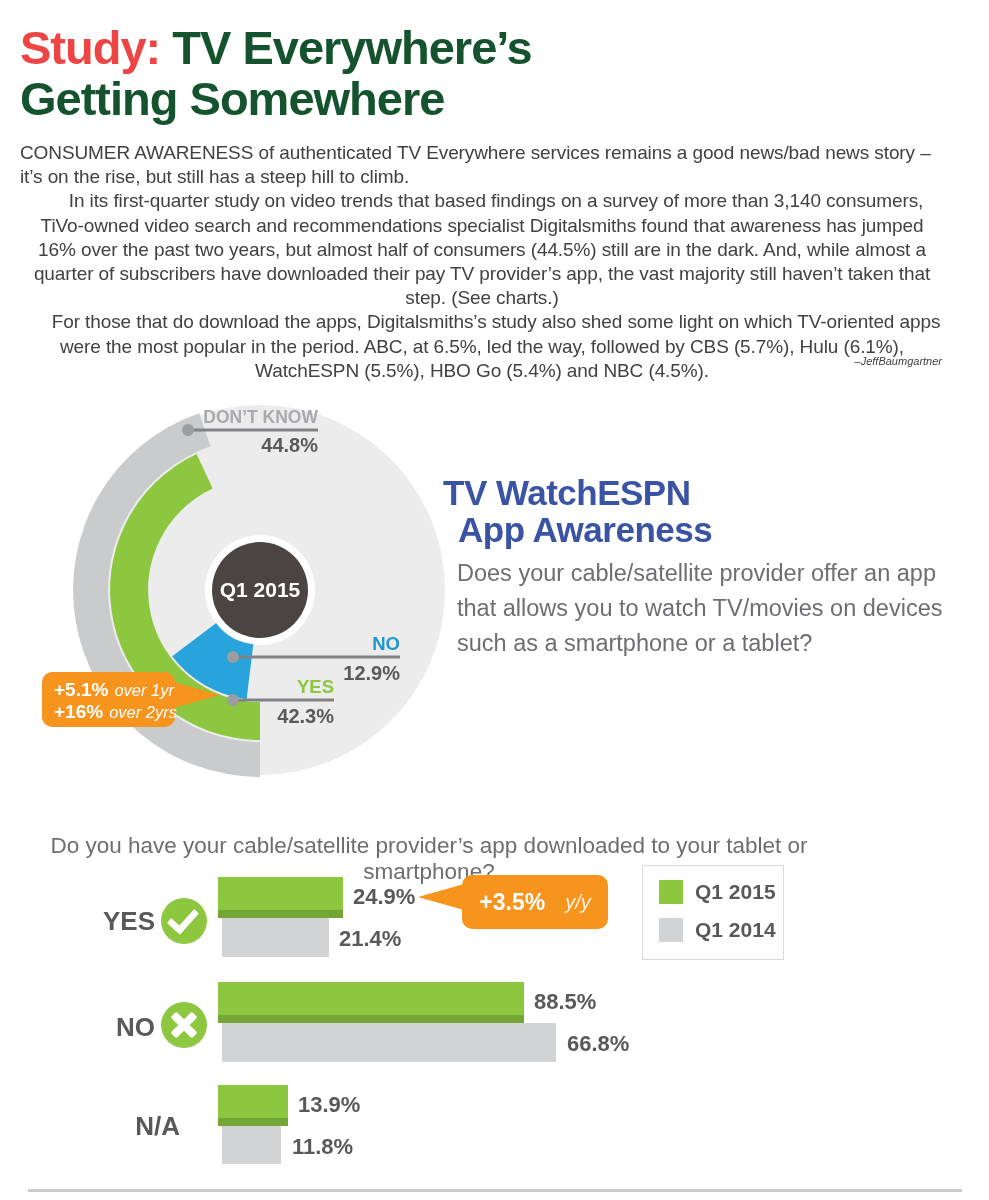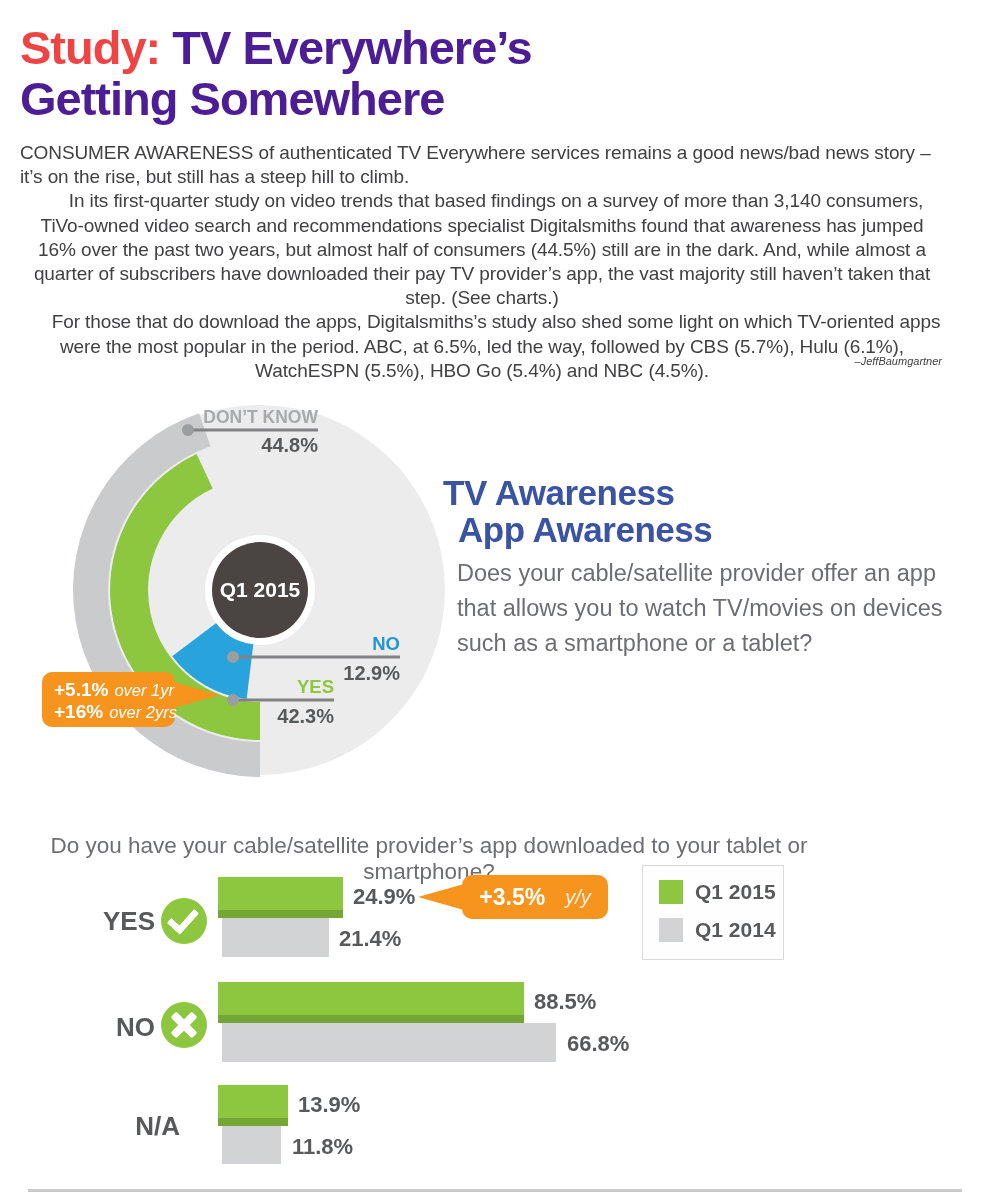--- a/index.html
+++ b/index.html
@@ -4,21 +4,21 @@
 <style>
   html,body{margin:0;padding:0;background:#fff;}
   .page{position:relative;width:989px;height:1200px;background:#ffffff;overflow:hidden;
         font-family:"Liberation Sans","DejaVu Sans",sans-serif;color:#414042;}
   .abs{position:absolute;}
 
   
   h1.title{position:absolute;left:20px;top:22px;margin:0;font-size:47px;line-height:51px;
            font-weight:bold;letter-spacing:-1px;}
   .t-slate{color:#ef4444;}
-  .t-green{color:#4c1d95;margin-top:21px;}
+  .t-green{color:#14532d;margin-top:21px;}
 
   
   .article{position:absolute;left:20px;top:141px;width:924px;font-size:19px;line-height:24.2px;
            color:#414042;letter-spacing:-0.1px;}
   .article p{margin:0;}
   .article p.ind{text-indent:28px;text-align:center;}
   .byline{position:absolute;right:47px;top:355px;font-style:italic;font-size:11px;color:#414042;}
 
   
   .aw-heading{position:absolute;left:443px;top:474px;font-size:35px;line-height:37px;
@@ -49,21 +49,21 @@
 
   .bar-green{position:absolute;height:33px;background:#8dc63f;border-bottom:8px solid #74a636;}
   .bar-gray{position:absolute;height:39px;background:#d2d3d5;}
   .bar-val{position:absolute;font-size:22px;font-weight:bold;color:#58595b;}
 
   
   .callout-usage{position:absolute;left:418px;top:875px;width:190px;height:44px;}
   .callout-usage .tri{position:absolute;left:0;top:9px;width:0;height:0;
         border-top:13px solid transparent;border-bottom:13px solid transparent;
         border-right:46px solid #f7941e;}
-  .callout-usage .box{position:absolute;left:44px;top:0;width:146px;height:44px;background:#f7941e;
+  .callout-usage .box{position:absolute;left:44px;top:0;width:146px;height:54px;background:#f7941e;
         border-radius:10px;display:flex;align-items:center;justify-content:center;color:#fff;}
   .callout-usage .val{font-size:23px;font-weight:bold;}
   .callout-usage .note{font-size:20px;font-style:italic;color:rgba(255,255,255,0.88);margin-left:20px;}
 
   
   .legend{position:absolute;left:642px;top:865px;width:140px;height:93px;background:#fefefe;
           border:1px solid #d8d9da;}
   .legend-row{position:absolute;left:16px;display:flex;align-items:center;}
   .legend-swatch{width:24px;height:24px;margin-right:12px;}
   .legend-label{font-size:21px;font-weight:bold;color:#58595b;}
@@ -114,21 +114,21 @@
 
     <g>
       <polygon points="170,286 220,300 170,314" fill="#f7941e"></polygon>
       <rect x="42" y="277" width="133" height="55" rx="10" fill="#f7941e"></rect>
       <text x="54" y="301" fill="#ffffff"><tspan font-size="19" font-weight="bold">+5.1%</tspan><tspan dx="6" font-size="16.5" font-style="italic">over 1yr</tspan></text>
       <text x="54" y="323" fill="#ffffff"><tspan font-size="19" font-weight="bold">+16%</tspan><tspan dx="6" font-size="16.5" font-style="italic">over 2yrs</tspan></text>
     </g>
   </svg>
 
   <div class="aw-heading">
-    <div>TV Awareness</div>
+    <div>TV WatchESPN</div>
     <div class="l2">App Awareness</div>
   </div>
   <div class="aw-question">Does your cable/satellite provider offer an app that allows you to watch TV/movies on devices such as a smartphone or a tablet?</div>
 
   <div class="usage-question">Do you have your cable/satellite provider’s app downloaded to your tablet or smartphone?</div>
 
   <div class="cat-label" style="left:60px;top:906px;width:95px;">YES</div>
   <div class="icon-circle" style="left:161px;top:898px;">
     <div class="check"></div>
   </div>

